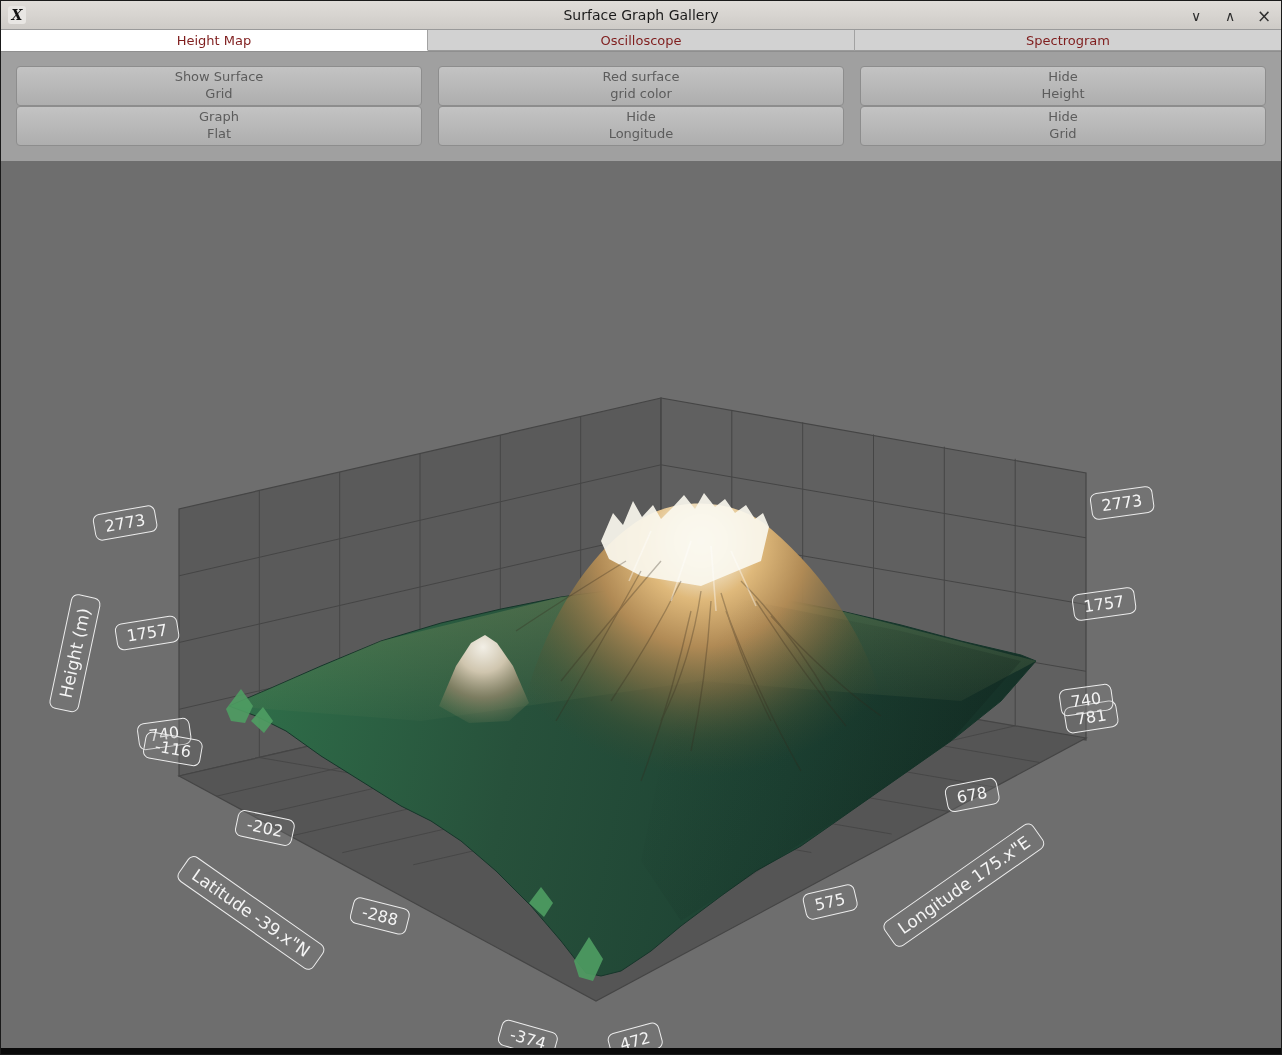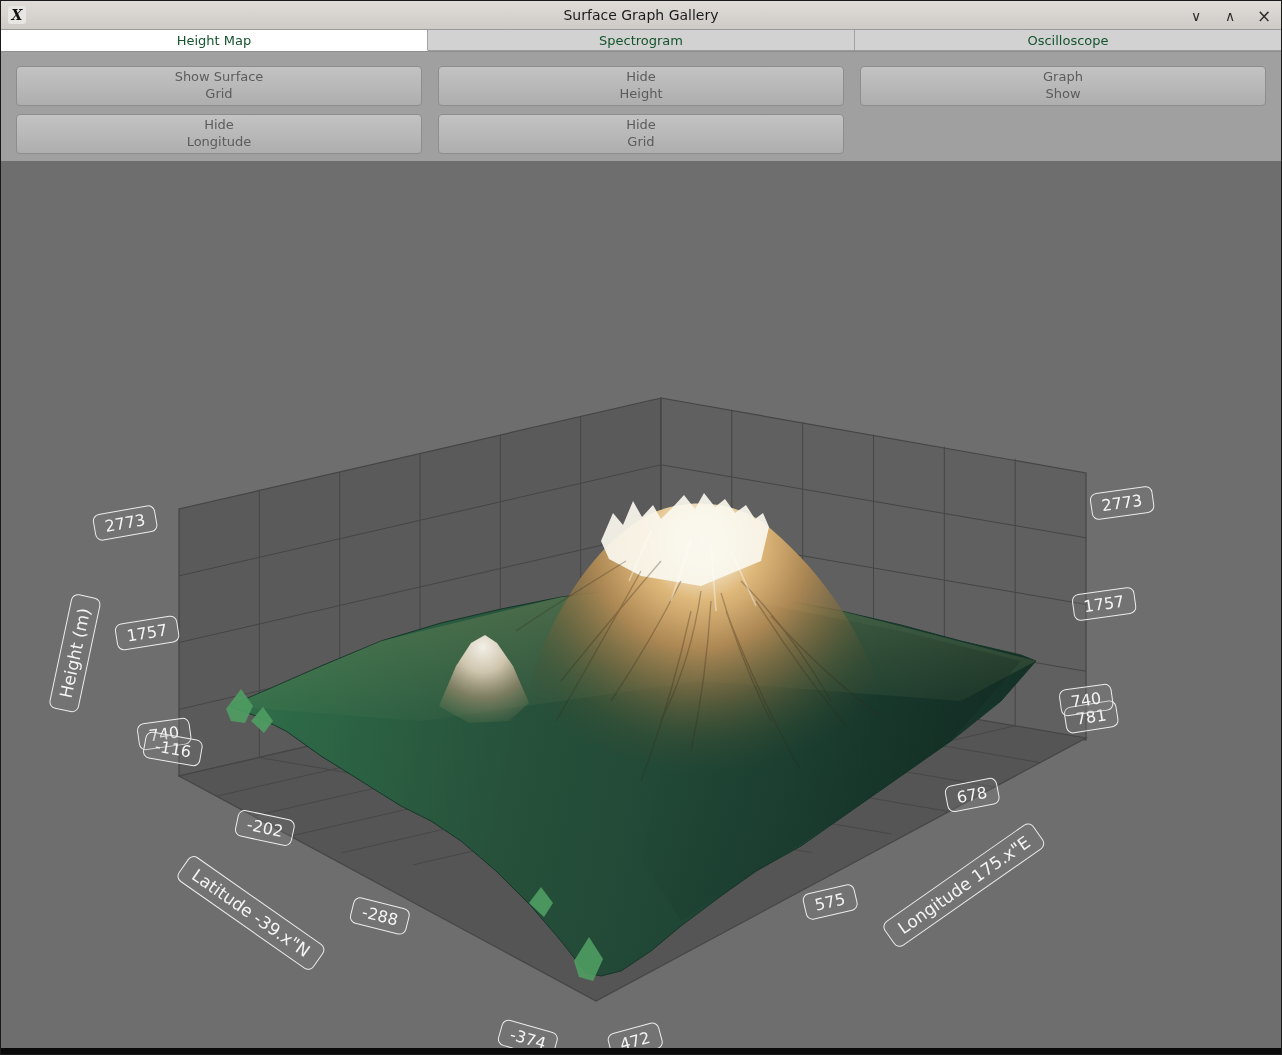--- a/index.html
+++ b/index.html
@@ -13,28 +13,28 @@
     border-radius:3px;display:flex;align-items:center;justify-content:center;
     font-family:"DejaVu Serif","Liberation Serif",serif;font-weight:bold;font-style:italic;
     font-size:14px;color:#111;}
   .title-text{position:absolute;left:0;right:0;text-align:center;font-size:14px;color:#1b1b1b;}
   .win-controls{position:absolute;right:8px;top:0;height:29px;display:flex;align-items:center;gap:16px;}
   .win-btn{font-size:14px;color:#2e2e2e;cursor:default;width:18px;text-align:center;line-height:18px;}
   .win-btn.close{font-size:17px;}
 
   
   .tabbar{display:flex;height:22px;background:#c4c4c4;border-bottom:1px solid #8f8f8f;}
-  .tab{flex:1;display:flex;align-items:center;justify-content:center;font-size:13px;color:#14532d;
+  .tab{flex:1;display:flex;align-items:center;justify-content:center;font-size:13px;color:#7f1d1d;
     background:#d2d2d2;border-right:1px solid #a2a2a2;border-bottom:1px solid #9a9a9a;}
   .tab:last-child{border-right:none;}
   .tab.selected{background:#ffffff;border-bottom:1px solid #ffffff;}
 
   
   .panel{height:109px;background:#a0a0a0;padding:14px 15px 0;}
-  .btn-grid{display:grid;grid-template-columns:repeat(3,1fr);gap:8px 16px;}
+  .btn-grid{display:grid;grid-template-columns:repeat(3,1fr);gap:0 16px;}
   .ctl-btn{height:40px;border:1px solid #8d8d8d;border-radius:4px;
     background:linear-gradient(#c3c3c3,#aeaeae);color:#5c5c5c;font-size:13px;line-height:1.3;
     display:flex;flex-direction:column;align-items:center;justify-content:center;}
   .ctl-btn span{pointer-events:none;}
 
   
   .plot{position:relative;height:887px;background:#6e6e6e;overflow:hidden;}
   .plot svg{position:absolute;left:0;top:0;}
   .tick{position:absolute;transform:translate(-50%,-50%) rotate(var(--r,0deg));
     border:1.5px solid #ececec;border-radius:7px;padding:3px 10px;color:#f4f4f4;
@@ -53,37 +53,41 @@
     <div class="title-text">Surface Graph Gallery</div>
     <div class="win-controls">
       <div class="win-btn">∨</div>
       <div class="win-btn">∧</div>
       <div class="win-btn close">×</div>
     </div>
   </div>
 
   <div class="tabbar">
     <div class="tab selected">Height Map</div>
+    <div class="tab">Oscilloscope</div>
     <div class="tab">Spectrogram</div>
-    <div class="tab">Oscilloscope</div>
   </div>
 
   <div class="panel">
     <div class="btn-grid">
       <button class="ctl-btn">
         <span>Show Surface</span>
         <span>Grid</span>
       </button>
       <button class="ctl-btn">
+        <span>Red surface</span>
+        <span>grid color</span>
+      </button>
+      <button class="ctl-btn">
         <span>Hide</span>
         <span>Height</span>
       </button>
       <button class="ctl-btn">
         <span>Graph</span>
-        <span>Show</span>
+        <span>Flat</span>
       </button>
       <button class="ctl-btn">
         <span>Hide</span>
         <span>Longitude</span>
       </button>
       <button class="ctl-btn">
         <span>Hide</span>
         <span>Grid</span>
       </button>
     </div>

